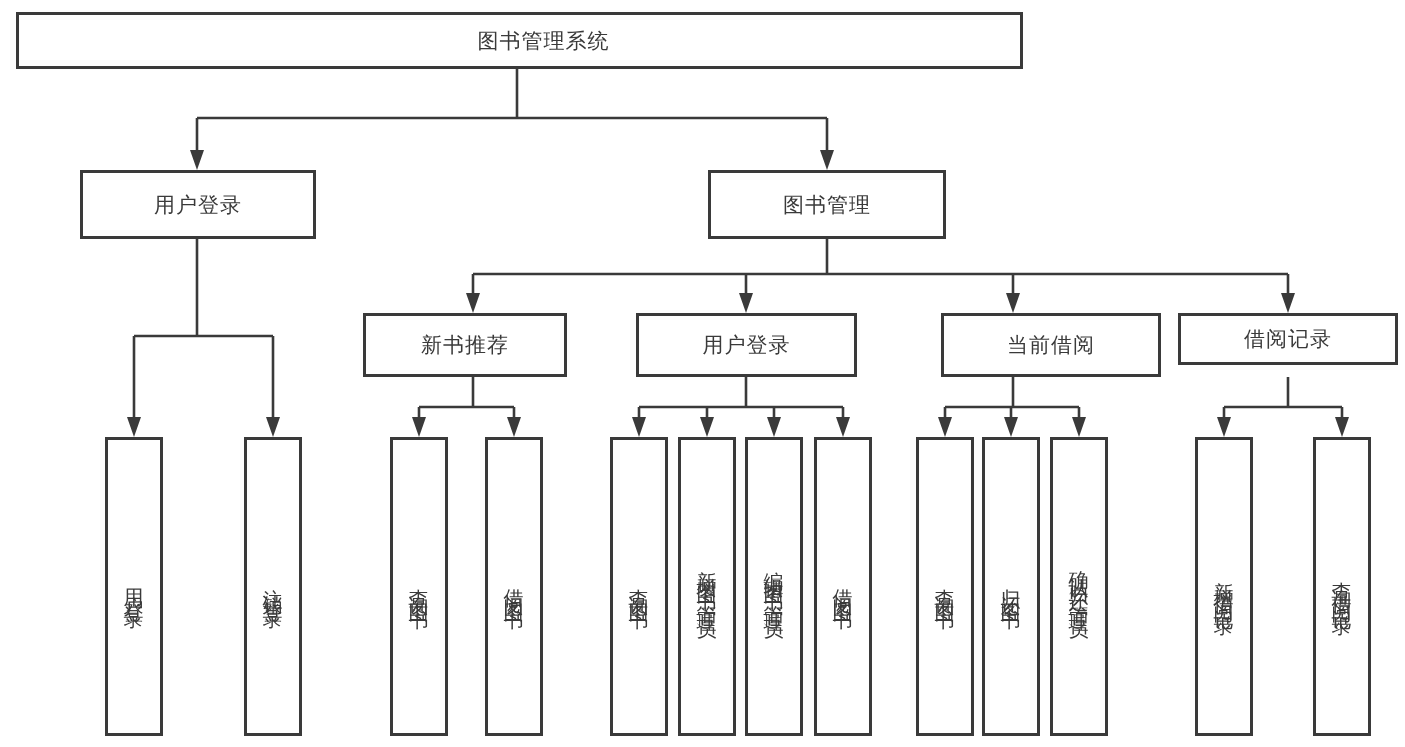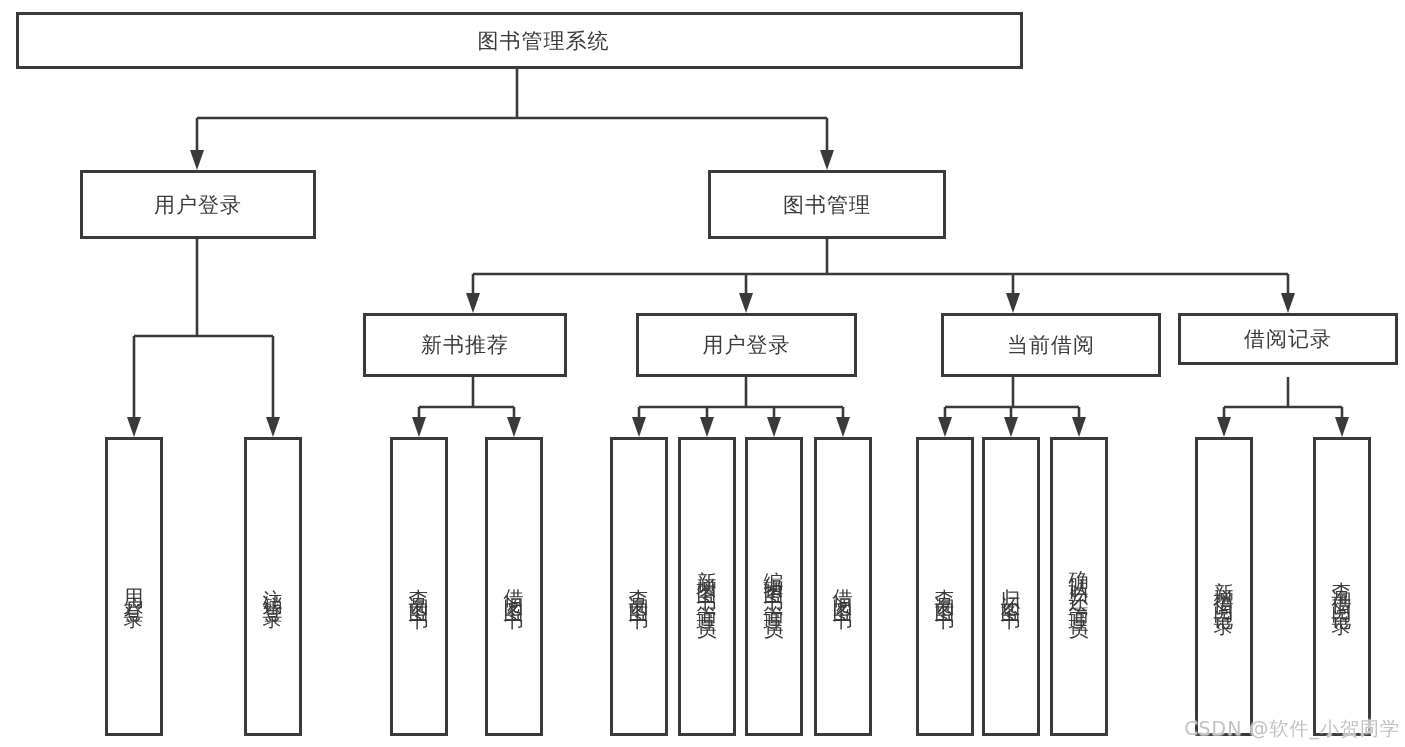--- a/index.html
+++ b/index.html
@@ -117,15 +117,14 @@
   <div class="box leaf" style="left:745px;top:437px;width:58px;height:299px;">编辑图书（管理员）</div>
   <div class="box leaf" style="left:814px;top:437px;width:58px;height:299px;">借阅图书</div>
 
   <div class="box leaf" style="left:916px;top:437px;width:58px;height:299px;">查询图书</div>
   <div class="box leaf" style="left:982px;top:437px;width:58px;height:299px;">归还图书</div>
   <div class="box leaf" style="left:1050px;top:437px;width:58px;height:299px;">确认归还（管理员）</div>
 
   <div class="box leaf" style="left:1195px;top:437px;width:58px;height:299px;">新增借阅记录</div>
   <div class="box leaf" style="left:1313px;top:437px;width:58px;height:299px;">查询借阅记录</div>
 
-  <div class="watermark">CSDN @软件_小贺同学</div>
 
 </div>
 
 </body></html>

